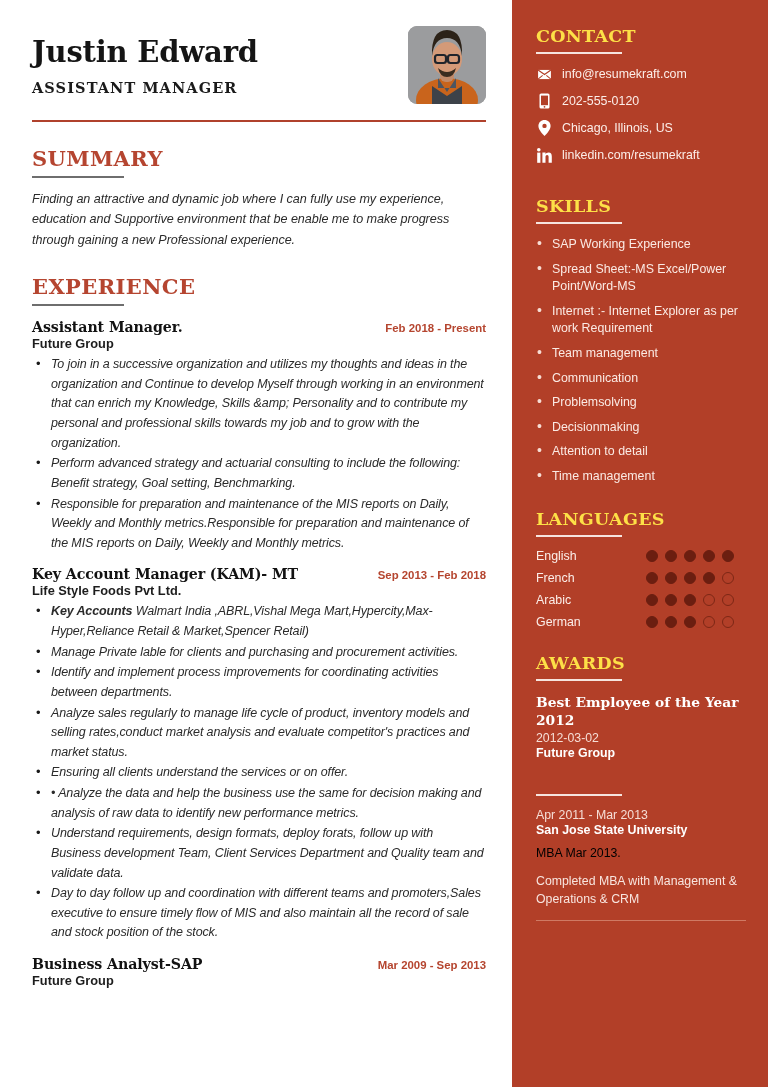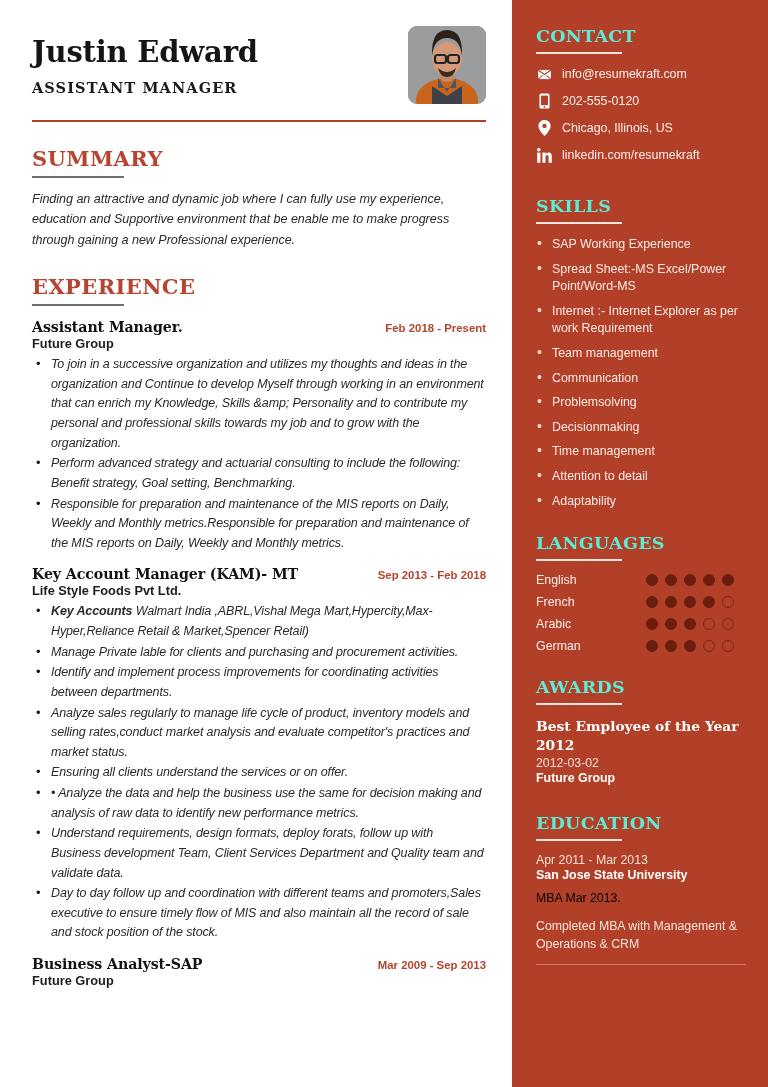--- a/index.html
+++ b/index.html
@@ -155,21 +155,21 @@
     background: #b23f28;
     padding: 26px 22px 0 24px;
     color: #fdf2ee;
     overflow: hidden;
   }
   .sb-sec { margin-bottom: 6px; }
   .sb-title {
     font-family: "DejaVu Serif", serif;
     font-size: 17.5px;
     font-weight: bold;
-    color: #5eead4;
+    color: #fde047;
     letter-spacing: 0.3px;
   }
   .sb-rule {
     width: 86px;
     height: 2px;
     background: #f6e4de;
     margin-top: 6px;
     margin-bottom: 12px;
   }
 
@@ -416,23 +416,22 @@
       <div class="sb-title">SKILLS</div>
       <div class="sb-rule"></div>
       <ul class="skill-list">
         <li>SAP Working Experience</li>
         <li>Spread Sheet:-MS Excel/Power Point/Word-MS</li>
         <li>Internet :- Internet Explorer as per work Requirement</li>
         <li>Team management</li>
         <li>Communication</li>
         <li>Problemsolving</li>
         <li>Decisionmaking</li>
+        <li>Attention to detail</li>
         <li>Time management</li>
-        <li>Attention to detail</li>
-        <li>Adaptability</li>
       </ul>
     </div>
 
     <div class="gap-md"></div>
 
     <div class="sb-sec">
       <div class="sb-title">LANGUAGES</div>
       <div class="sb-rule"></div>
 
       <div class="lang-row">
@@ -485,21 +484,20 @@
       <div class="entry">
         <div class="entry-title">Best Employee of the Year 2012</div>
         <div class="entry-date">2012-03-02</div>
         <div class="entry-org">Future Group</div>
       </div>
     </div>
 
     <div class="gap-lg"></div>
 
     <div class="sb-sec">
-      <div class="sb-title">EDUCATION</div>
       <div class="sb-rule"></div>
       <div class="entry">
         <div class="entry-date">Apr 2011 - Mar 2013</div>
         <div class="entry-org">San Jose State University</div>
         <div class="entry-note">MBA Mar 2013.</div>
         <div class="entry-desc">Completed MBA with Management &amp; Operations &amp; CRM</div>
       </div>
       <div class="sb-divider"></div>
     </div>
 

